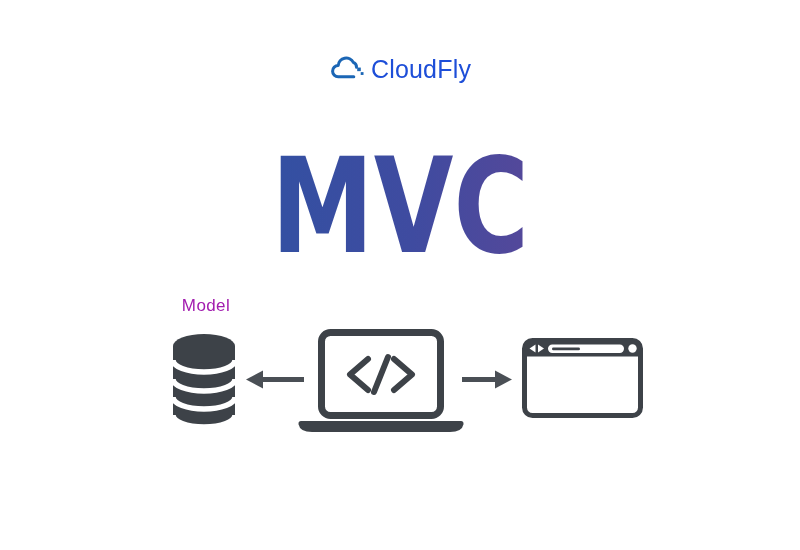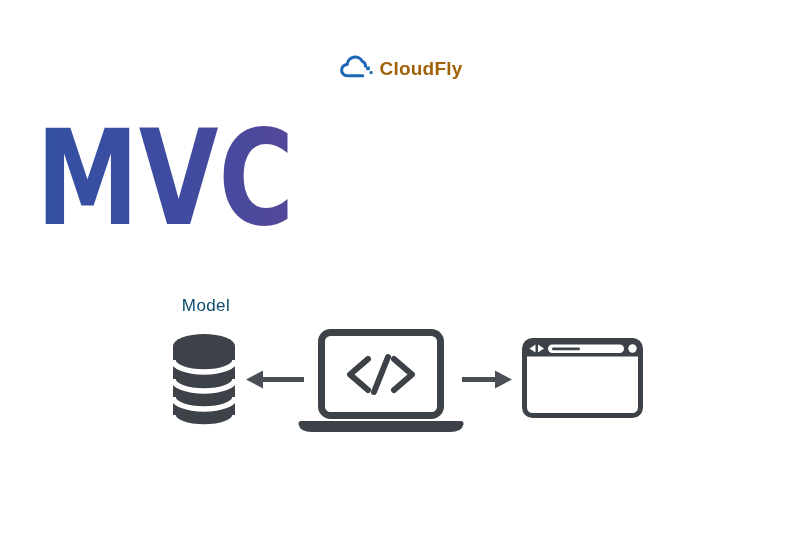--- a/index.html
+++ b/index.html
@@ -12,45 +12,45 @@
   }
   .page { position: absolute; inset: 0; }
 
   
   .logo {
     position: absolute; top: 55px; left: 0; right: 0;
     display: flex; justify-content: center; align-items: center; gap: 7px;
   }
   .logo svg { display: block; }
   .logo-text {
-    color: #a16207;
-    font-size: 19px; font-weight: bold; letter-spacing: 0.2px;
+    color: #1d4ed8;
+    font-size: 25px; font-weight: normal; letter-spacing: 0.2px;
   }
 
   
   .title-wrap {
-    position: absolute; top: 112px; left: 0; right: 0;
-    line-height: 1;
+    position: absolute; top: 140px; left: 0; right: 0;
+    text-align: center; line-height: 1;
   }
   .title {
     display: inline-block;
     font-family: "DejaVu Sans", sans-serif;
     font-size: 132px; font-weight: bold;
     transform: scaleX(0.78);
     background: linear-gradient(90deg, #3350a2 0%, #3f4ba0 55%, #54489a 100%);
     -webkit-background-clip: text; background-clip: text;
     -webkit-text-fill-color: transparent; color: transparent;
   }
 
   
   .diagram { position: absolute; inset: 0; }
   .node-label {
     position: absolute; top: 296px; width: 120px;
     text-align: center;
-    font-size: 17px; color: #0c4a6e; letter-spacing: 0.4px;
+    font-size: 17px; color: #a21caf; letter-spacing: 0.4px;
   }
   .label-model      { left: 146px; }
   .label-controller { left: 321px; }
   .label-view       { left: 531px; }
 
   .icon { position: absolute; }
   .icon-db      { left: 173px; top: 334px; }
   .icon-arrow-l { left: 246px; top: 369px; }
   .icon-laptop  { left: 298px; top: 329px; }
   .icon-arrow-r { left: 462px; top: 369px; }

